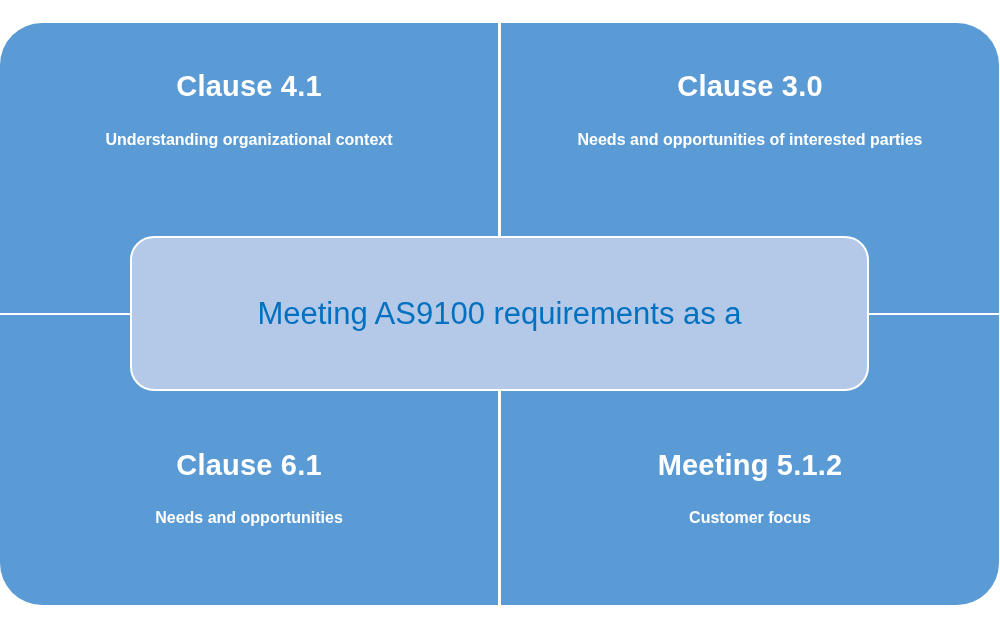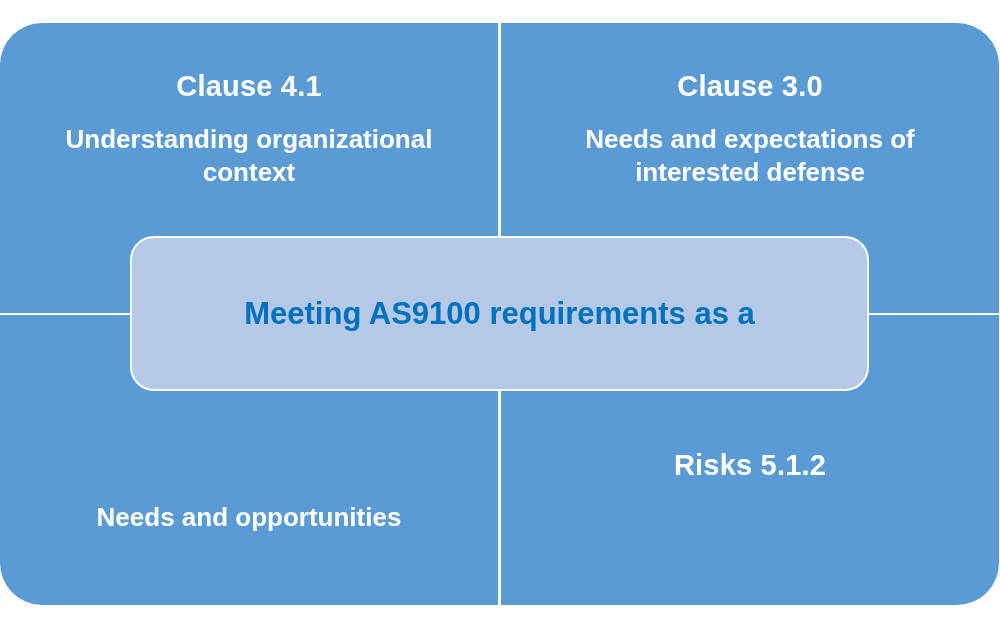--- a/index.html
+++ b/index.html
@@ -36,21 +36,21 @@
     .quad .title {
       position: absolute;
       left: 0; right: 0;
       font-size: 29px;
       font-weight: bold;
       letter-spacing: 0.2px;
     }
     .quad .sub {
       position: absolute;
       left: 40px; right: 40px;
-      font-size: 26px;
+      font-size: 16px;
       font-weight: bold;
       line-height: 33px;
     }
     .quad.tl .title, .quad.tr .title { top: 47px; }
     .quad.tl .sub, .quad.tr .sub { top: 100px; }
     .quad.bl .title, .quad.br .title { top: 134px; }
     .quad.bl .sub, .quad.br .sub { top: 186px; }
 
     .center-box {
       position: absolute;
@@ -63,46 +63,48 @@
       border: 2px solid #ffffff;
       border-radius: 24px;
       display: flex;
       align-items: center;
       justify-content: center;
       text-align: center;
     }
     .center-box .headline {
       color: #0070C0;
       font-size: 31px;
-      font-weight: bold;
+      font-weight: normal;
       line-height: 42px;
       width: 720px;
     }
   </style>
 </head>
 <body>
 
 <div class="diagram">
 
   <div class="quad tl">
     <div class="title">Clause 4.1</div>
     <div class="sub">Understanding organizational context</div>
   </div>
 
   <div class="quad tr">
     <div class="title">Clause 3.0</div>
-    <div class="sub">Needs and expectations of interested defense</div>
+    <div class="sub">Needs and opportunities of interested parties</div>
   </div>
 
   <div class="quad bl">
+    <div class="title">Clause 6.1</div>
     <div class="sub">Needs and opportunities</div>
   </div>
 
   <div class="quad br">
-    <div class="title">Risks 5.1.2</div>
+    <div class="title">Meeting 5.1.2</div>
+    <div class="sub">Customer focus</div>
   </div>
 
   <div class="center-box">
     <div class="headline">
       <span>Meeting AS9100 requirements as a</span><br>
     </div>
   </div>
 
 </div>
 

